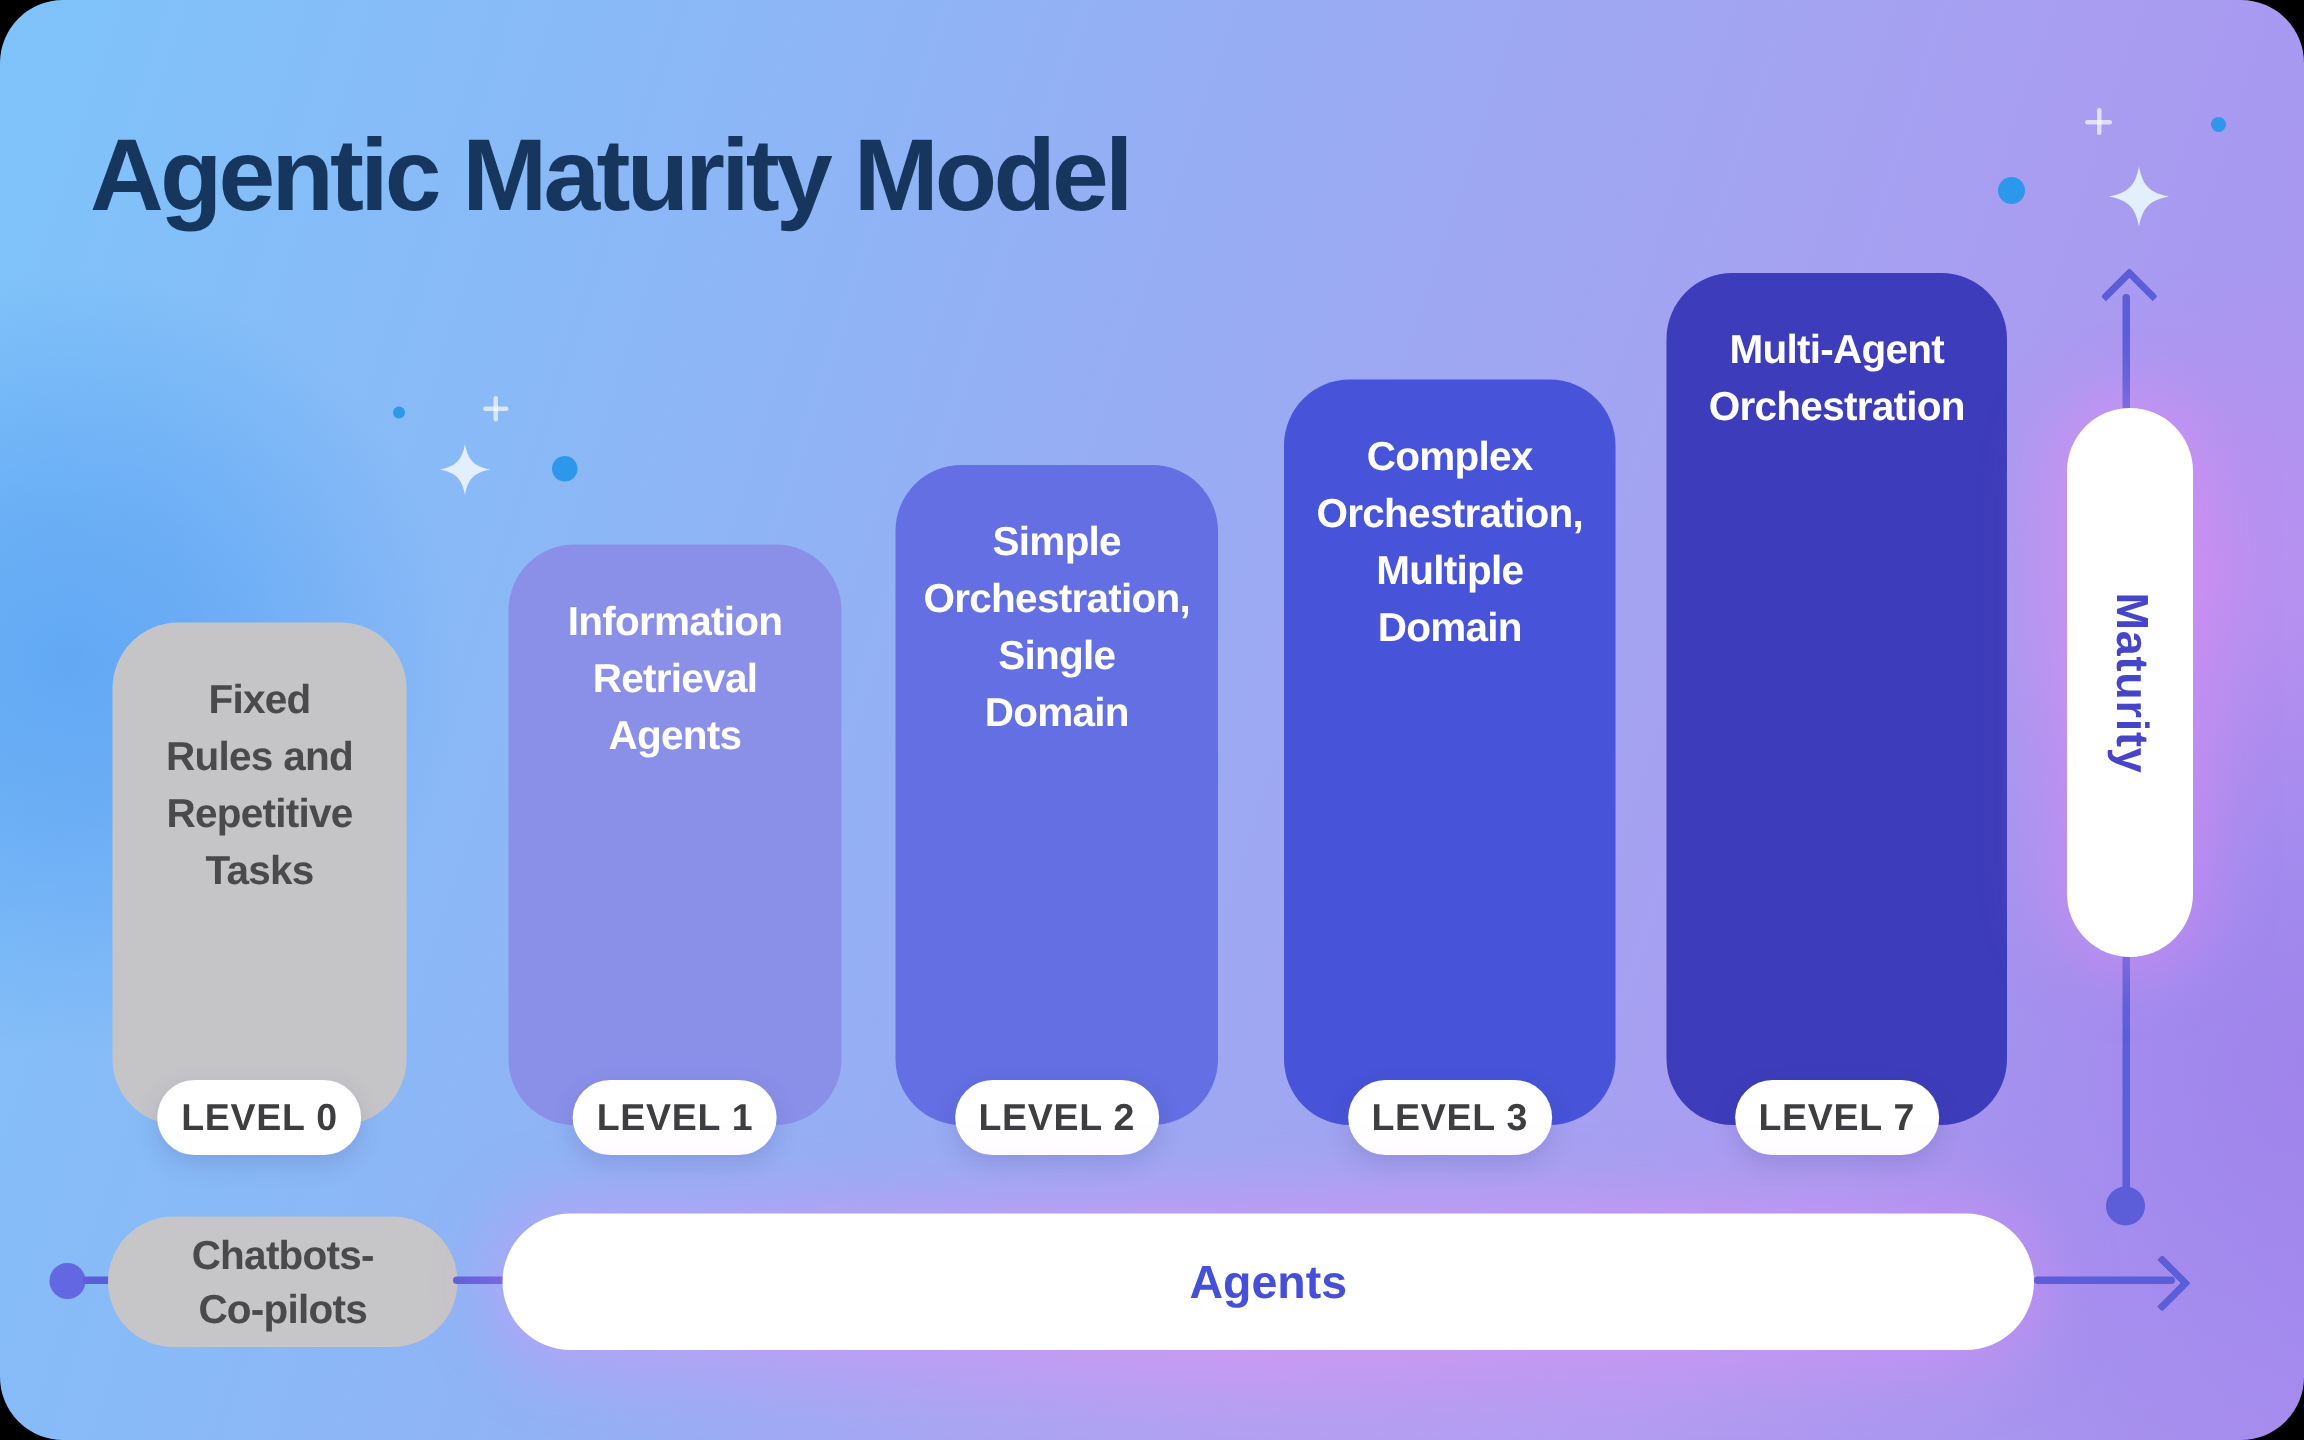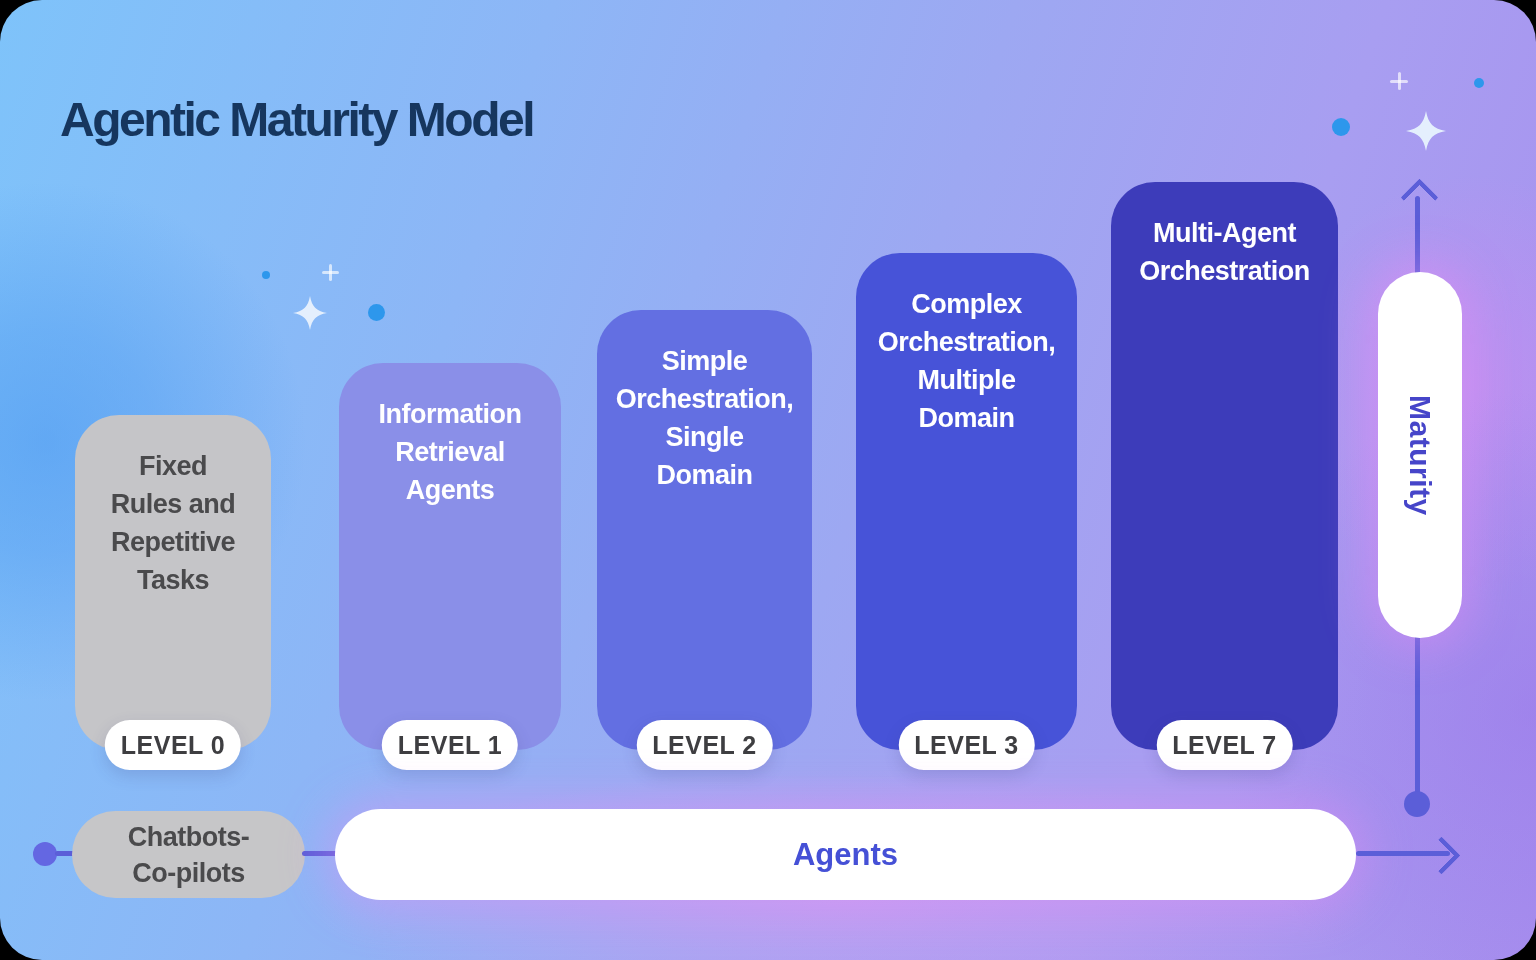--- a/index.html
+++ b/index.html
@@ -8,22 +8,22 @@
     border-radius:42px;
     font-family:"Liberation Sans",sans-serif;
     background:
       radial-gradient(circle at 3% 46%, rgba(70,150,240,.55) 0px, rgba(70,150,240,.38) 110px, rgba(70,150,240,0) 260px),
       radial-gradient(circle at 100% 74%, rgba(148,110,232,.40) 0px, rgba(148,110,232,0) 320px),
       radial-gradient(ellipse 760px 190px at 55% 94%, rgba(231,150,243,.42) 0%, rgba(231,150,243,0) 70%),
       radial-gradient(ellipse 280px 300px at 96% 40%, rgba(235,130,244,.30) 0%, rgba(235,130,244,0) 70%),
       linear-gradient(108deg,#7ec3fa 0%,#8db6f6 30%,#9da8f2 55%,#a89ef1 75%,#a78fee 100%);
   }
   .title{
-    position:absolute;left:60px;top:92px;margin:0;
-    font-size:48px;font-weight:bold;letter-spacing:-2.5px;color:#16365e;
+    position:absolute;left:60px;top:78px;margin:0;
+    font-size:68px;font-weight:bold;letter-spacing:-2.5px;color:#16365e;
   }
   
   .bar{position:absolute;bottom:210px;border-radius:44px;}
   .bar-0{left:75px;width:196px;height:335px;}
   .bar-1{left:339px;width:222px;height:387px;}
   .bar-2{left:597px;width:215px;height:440px;}
   .bar-3{left:856px;width:221px;height:497px;}
   .bar-4{left:1111px;width:227px;height:568px;}
   .bar-label{
     padding:32px 8px 0;text-align:center;white-space:pre-line;

